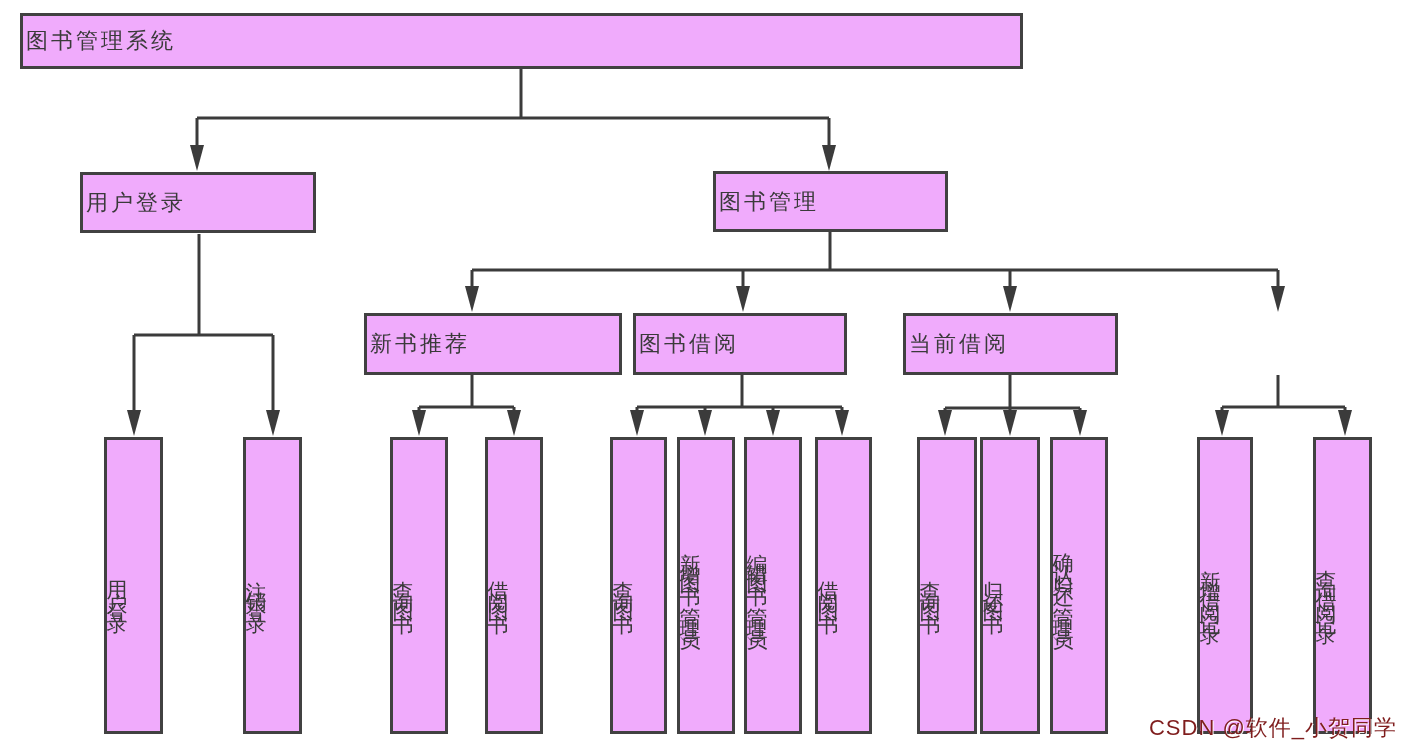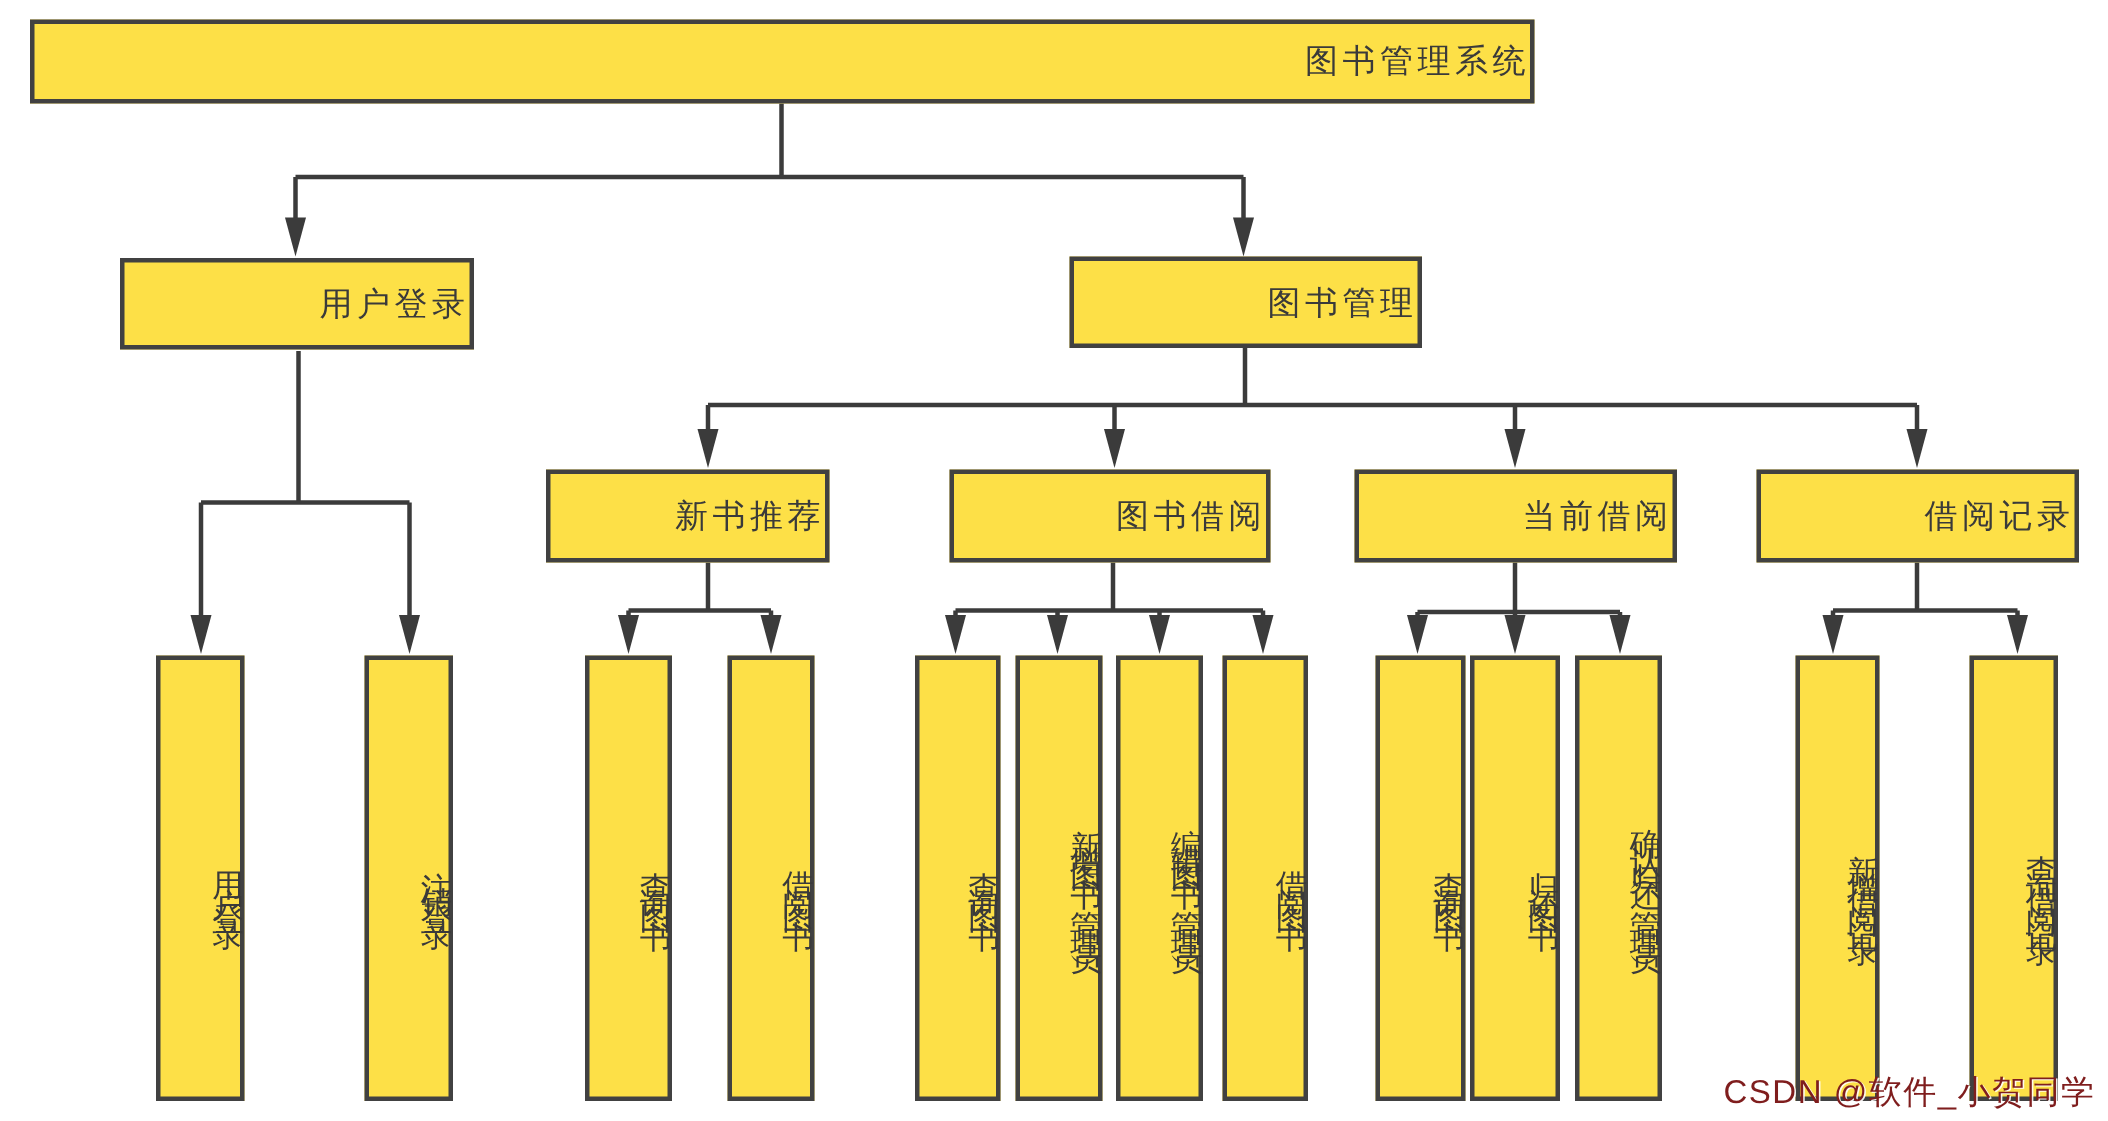--- a/index.html
+++ b/index.html
@@ -19,45 +19,44 @@
     position: absolute;
     left: 0;
     top: 0;
     width: 1405px;
     height: 747px;
   }
   .node {
     position: absolute;
     box-sizing: border-box;
     border: 3px solid #414141;
-    background: #fde047;
+    background: #f0abfc;
     display: flex;
     align-items: center;
-    justify-content: flex-end;
+    justify-content: flex-start;
     color: #3a3a3a;
-    font-family: Liberation Mono, monospace;
   }
   .node.h span {
     font-size: 22px;
     letter-spacing: 3px;
     white-space: nowrap;
     padding-left: 3px; 
   }
   .node.v span {
     writing-mode: vertical-rl;
     text-orientation: mixed;
     font-size: 21px;
     letter-spacing: 11px;
     line-height: 1;
   }
   
   #n-root            { left: 20px;   top: 13px;  width: 1003px; height: 56px; }
   #n-user-login      { left: 80px;   top: 172px; width: 236px;  height: 61px; }
   #n-book-mgmt       { left: 713px;  top: 171px; width: 235px;  height: 61px; }
-  #n-new-book-rec    { left: 364px;  top: 313px; width: 189px;  height: 62px; }
+  #n-new-book-rec    { left: 364px;  top: 313px; width: 258px;  height: 62px; }
   #n-book-borrow     { left: 633px;  top: 313px; width: 214px;  height: 62px; }
   #n-current-borrow  { left: 903px;  top: 313px; width: 215px;  height: 62px; }
   #n-borrow-records  { left: 1171px; top: 313px; width: 215px;  height: 62px; }
   .leaf              { top: 437px;   height: 297px; }
   #l-user-login      { left: 104px;  width: 59px; }
   #l-logout          { left: 243px;  width: 59px; }
   #l-query-books-1   { left: 390px;  width: 58px; }
   #l-borrow-books-1  { left: 485px;  width: 58px; }
   #l-query-books-2   { left: 610px;  width: 57px; }
   #l-add-books       { left: 677px;  width: 58px; }
@@ -153,23 +152,20 @@
 
   <div class="node h" id="n-new-book-rec">
     <span>新书推荐</span>
   </div>
   <div class="node h" id="n-current-borrow">
     <span>当前借阅</span>
   </div>
   <div class="node h" id="n-book-borrow">
     <span>图书借阅</span>
   </div>
-  <div class="node h" id="n-borrow-records">
-    <span>借阅记录</span>
-  </div>
 
   <div class="node v leaf" id="l-user-login">
     <span>用户登录</span>
   </div>
   <div class="node v leaf" id="l-logout">
     <span>注销登录</span>
   </div>
   <div class="node v leaf" id="l-query-books-1">
     <span>查询图书</span>
   </div>

